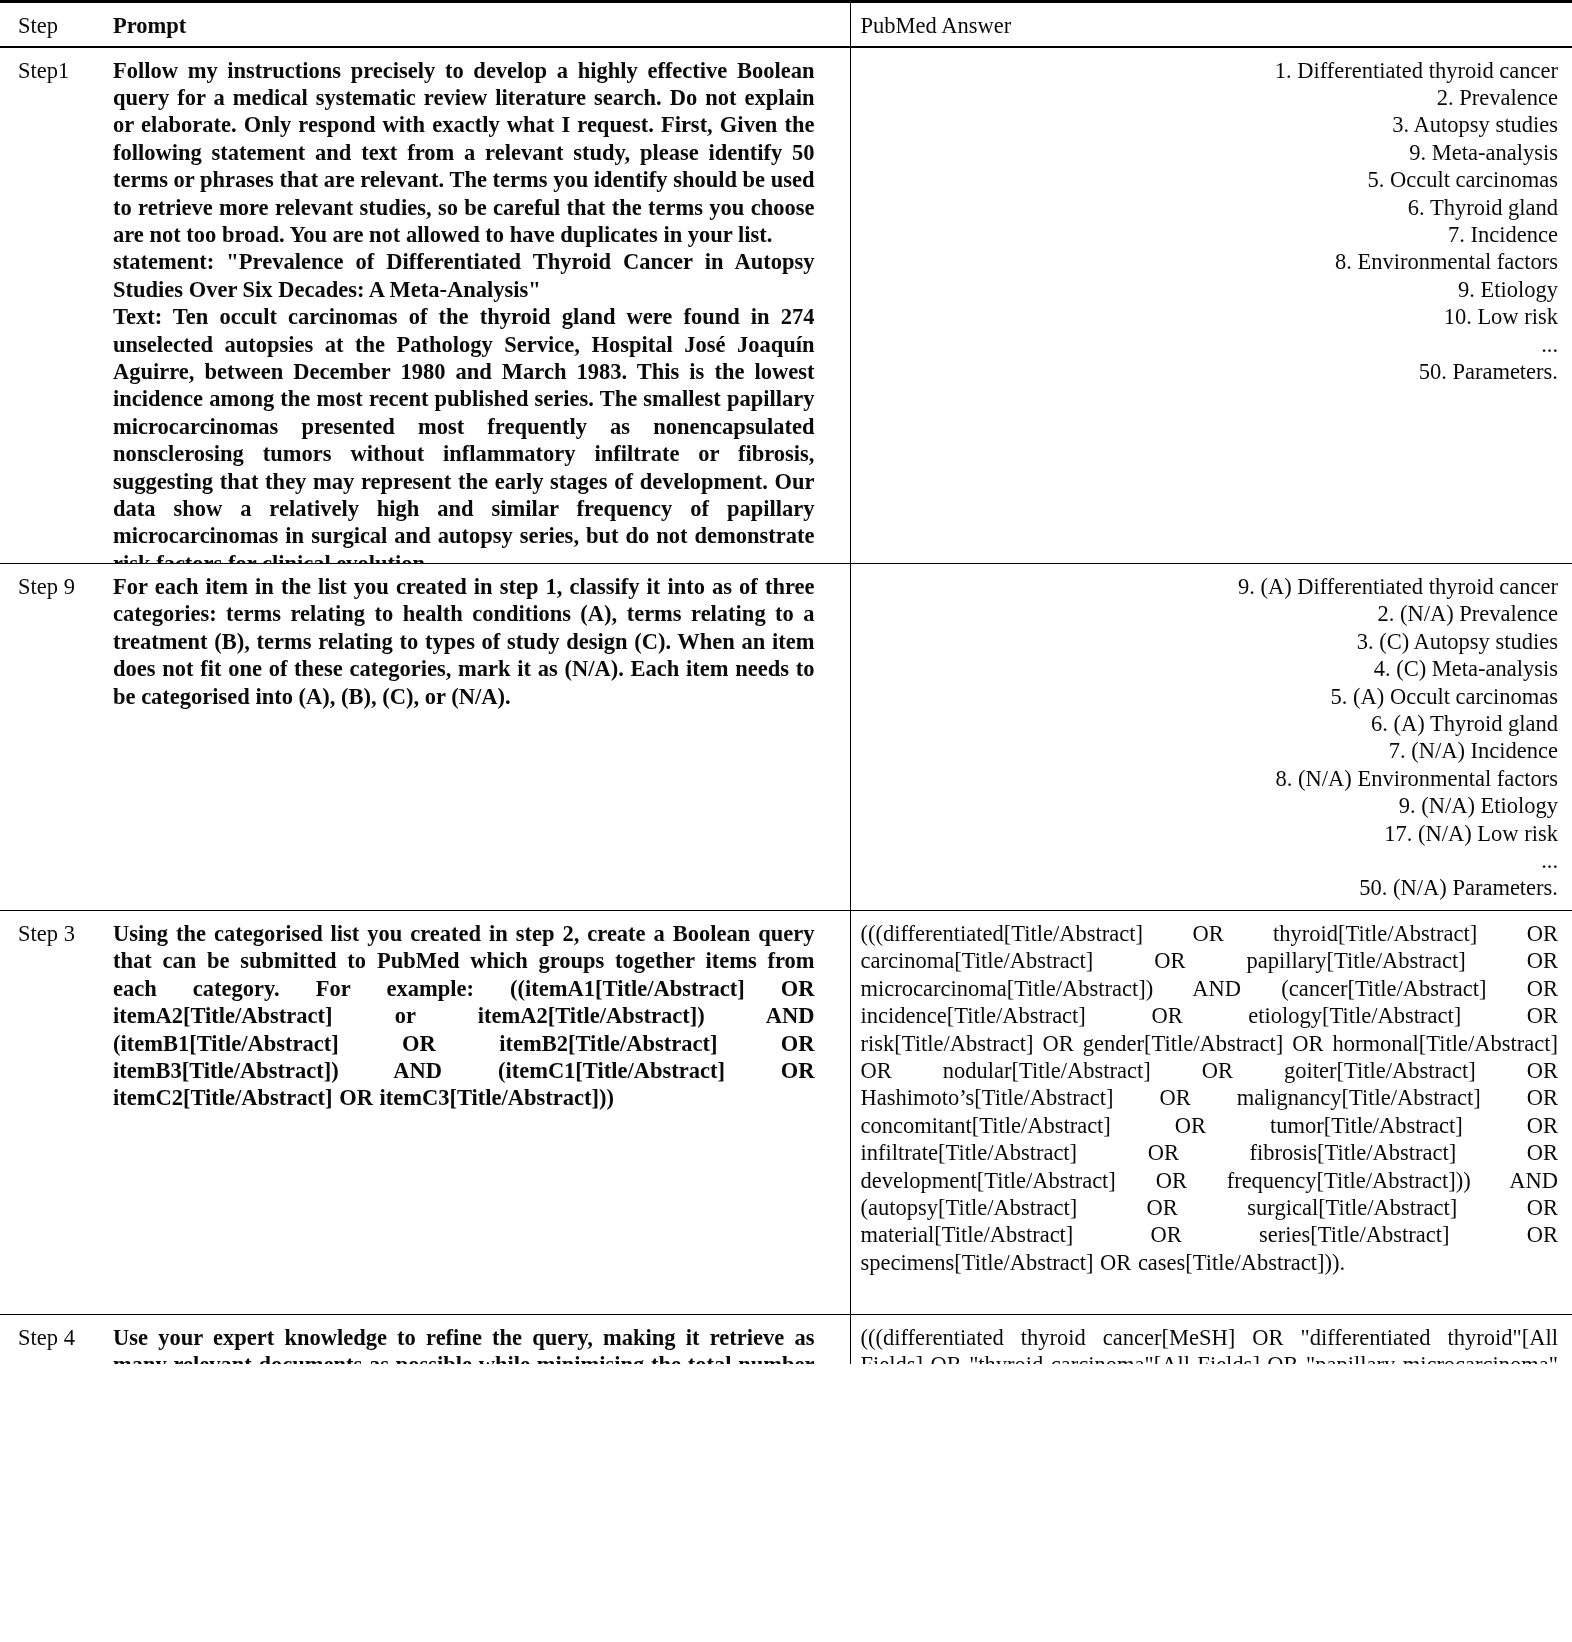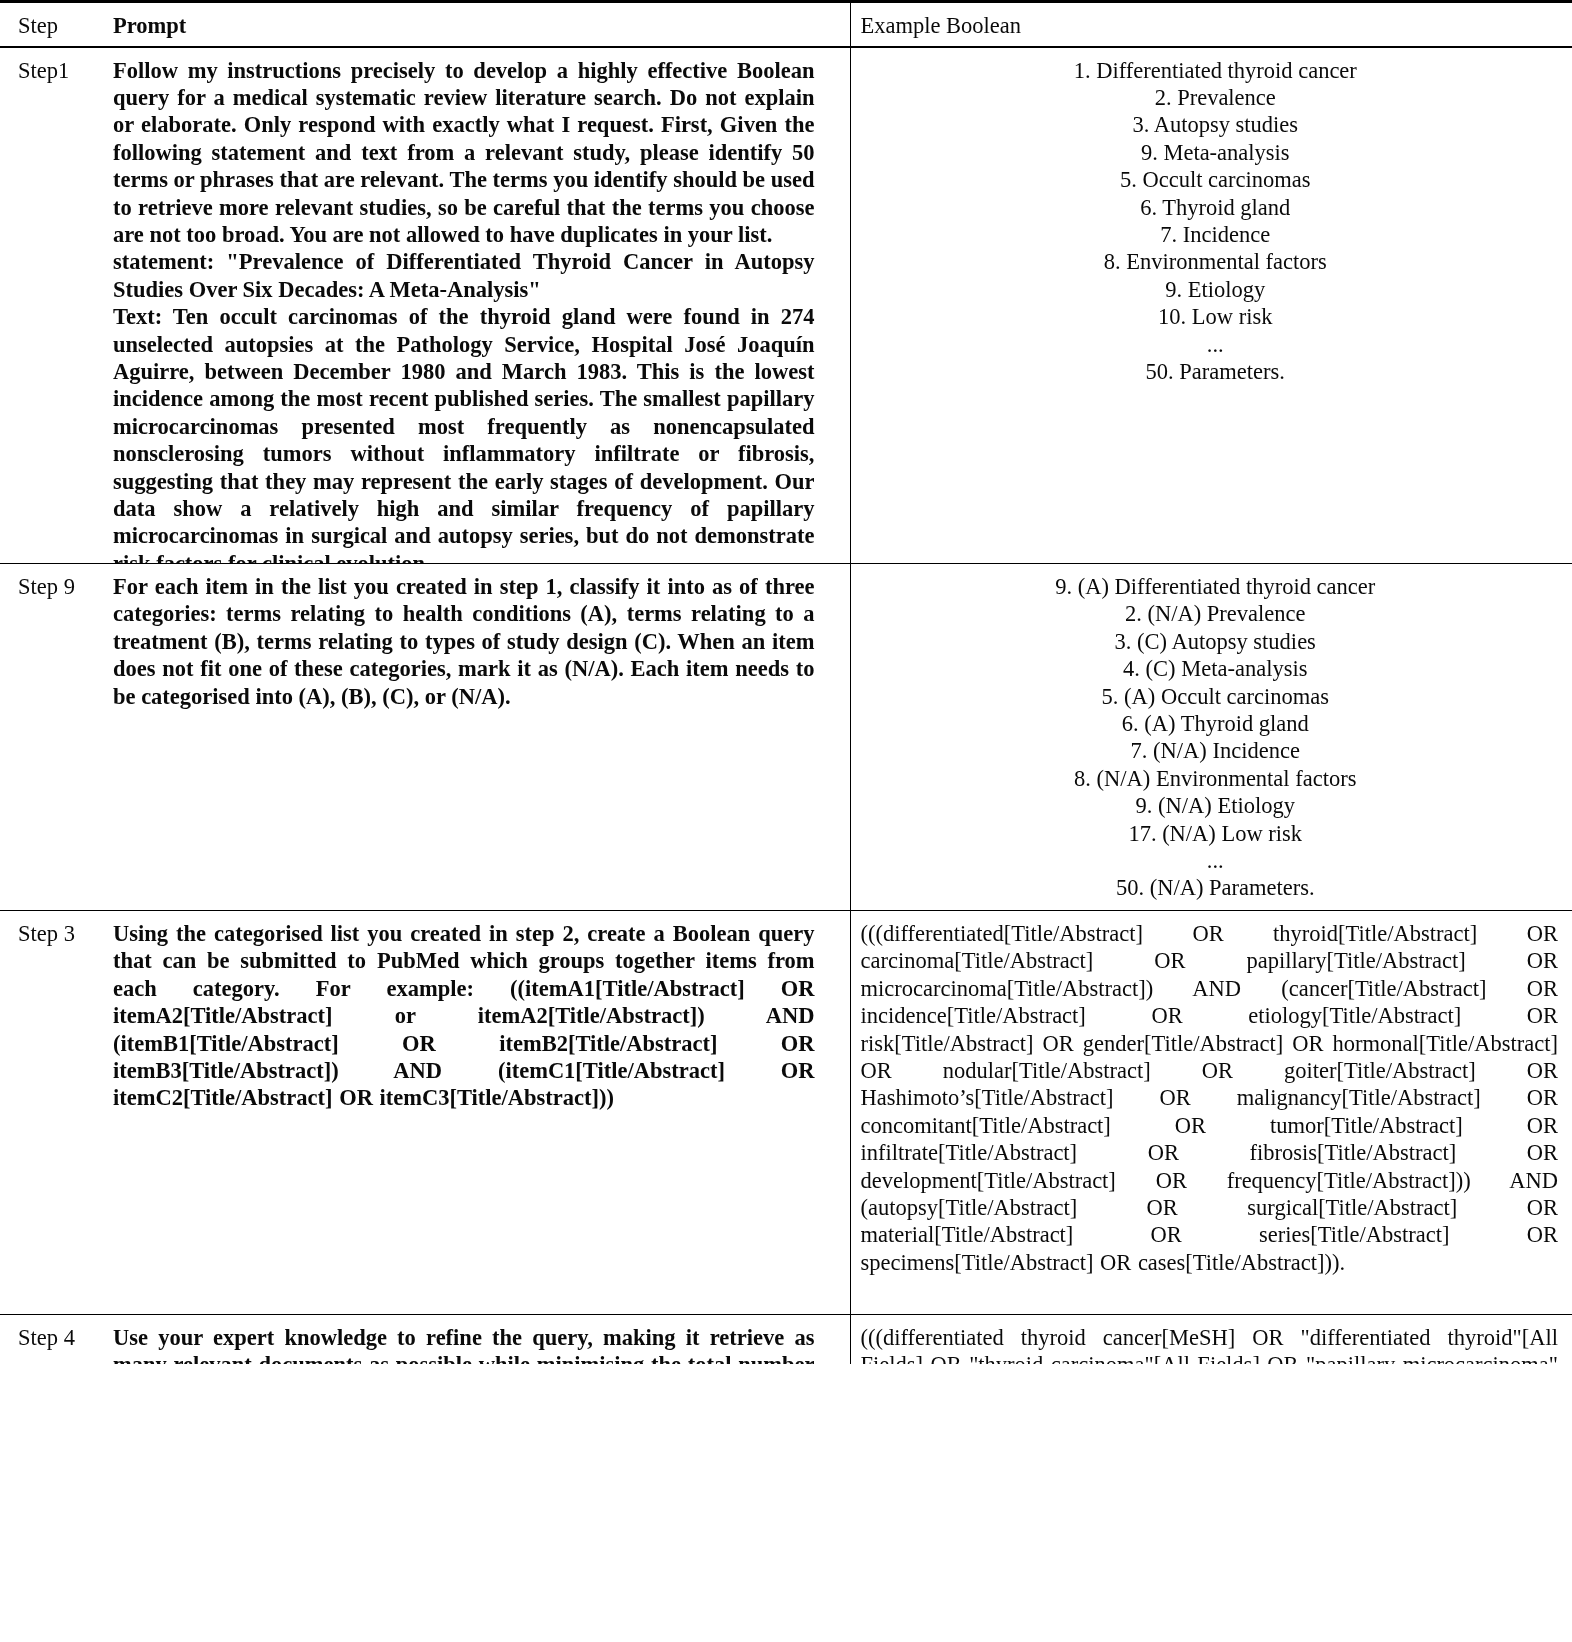--- a/index.html
+++ b/index.html
@@ -48,37 +48,37 @@
   thead th { padding-top: 8px; }
 
   .clip { overflow: hidden; }
   .clip.r1 { max-height: 506px; }
   .clip.r2 { max-height: 336px; }
   .clip.r3 { max-height: 393px; }
   .clip.r4 { max-height: 306px; }
 
   .para  { text-align: justify; }
   .mono-like { text-align: justify; word-spacing: 1px; }
-  .ans-line { text-align: center; margin-left: 12px; }
+  .ans-line { text-align: right; margin-left: 12px; }
 </style>
 </head>
 <body>
 
 <div class="page">
   <table class="steps">
     <colgroup>
       <col class="c-step">
       <col class="c-prompt">
       <col class="c-answer">
     </colgroup>
     <thead>
       <tr>
         <th class="h-step">Step</th>
         <th class="h-prompt">Prompt</th>
-        <th class="h-answer">Example Boolean</th>
+        <th class="h-answer">PubMed Answer</th>
       </tr>
     </thead>
     <tbody>
 
       <tr class="row-1">
         <td class="step">Step1</td>
         <td class="prompt">
           <div class="clip r1">
             <div class="para">Follow my instructions precisely to develop a highly effective Boolean query for a medical systematic review literature search. Do not explain or elaborate. Only respond with exactly what I request. First, Given the following statement and text from a relevant study, please identify 50 terms or phrases that are relevant. The terms you identify should be used to retrieve more relevant studies, so be careful that the terms you choose are not too broad. You are not allowed to have duplicates in your list.</div>
             <div class="para">statement: "Prevalence of Differentiated Thyroid Cancer in Autopsy Studies Over Six Decades: A Meta-Analysis"</div>

